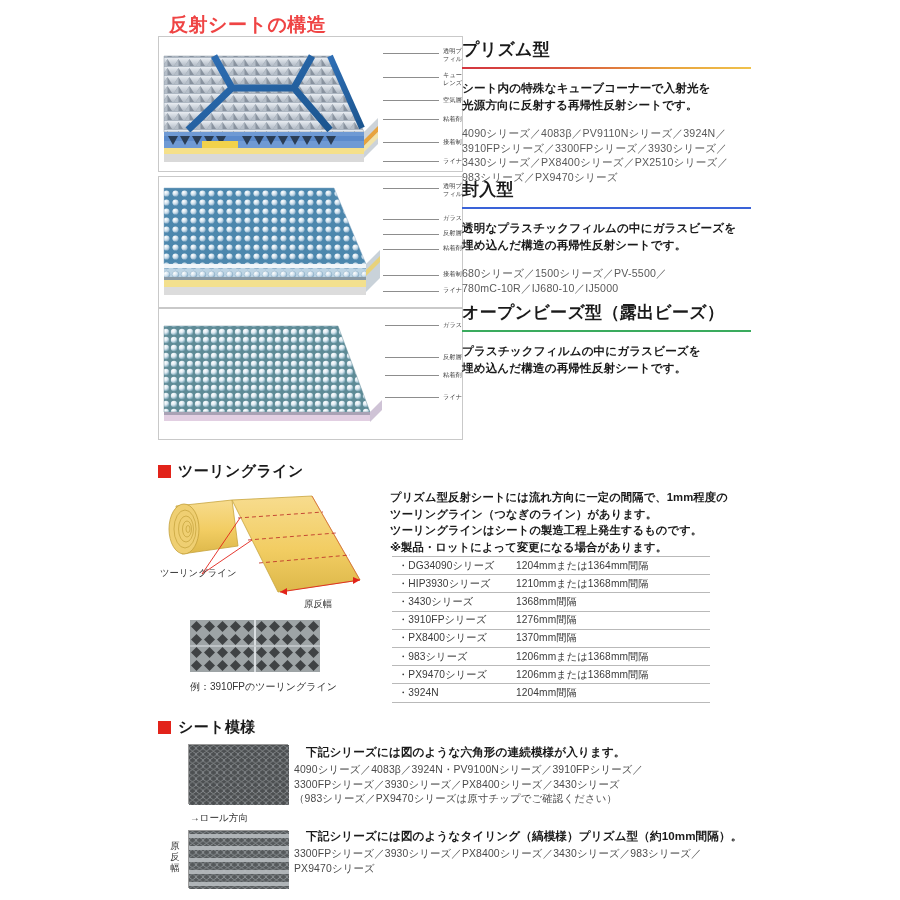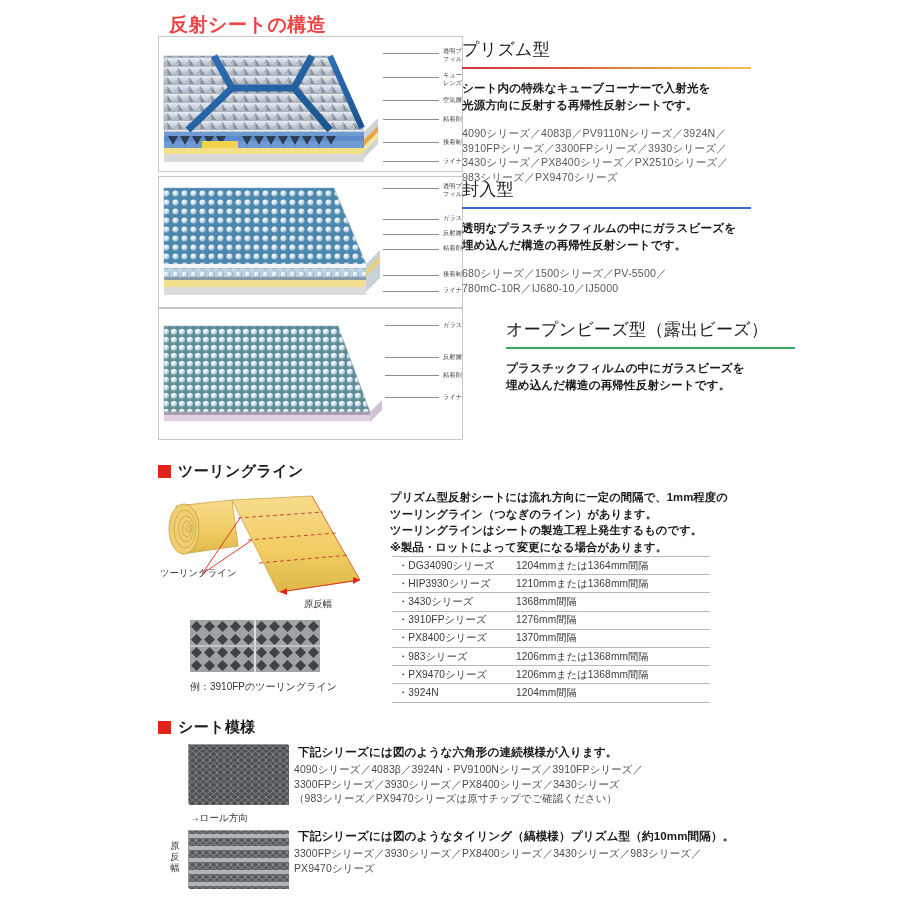--- a/index.html
+++ b/index.html
@@ -62,24 +62,24 @@
     line-height: 8px;
     color: #3a3a3a;
     white-space: nowrap;
     letter-spacing: 0.1px;
   }
 
   
   .info-col { position: absolute; left: 462px; width: 430px; }
   .info-col.i1 { top: 38px; }
   .info-col.i2 { top: 178px; }
-  .info-col.i3 { top: 318px; padding-left: 44px; }
+  .info-col.i3 { top: 301px; }
 
   .info-head {
-    font-size: 17px; font-weight: normal;
+    font-size: 17px; font-weight: bold;
     color: #1a1a1a;
     letter-spacing: 0.3px;
     margin: 0 0 6px 0;
   }
   .rule { height: 2px; width: 289px; margin-bottom: 10px; }
   .rule.orange { background: linear-gradient(to right, #d4353f 0%, #d9553f 35%, #e8a33d 72%, #f0c24c 100%); }
   .rule.blue   { background: #3a63d8; }
   .rule.green  { background: #3aab5e; }
 
   .info-desc {
@@ -155,21 +155,21 @@
   }
   #hex-text { position: absolute; left: 294px; top: 744px; width: 600px; }
   #tile-swatch {
     position: absolute; left: 188px; top: 830px;
     width: 100px; height: 58px; border: 1px solid #9a9a9a;
   }
   #tile-text { position: absolute; left: 294px; top: 828px; width: 600px; }
 
   .pat-head {
     font-size: 11.6px; font-weight: bold; color: #1a1a1a;
-    line-height: 16px; margin: 0 0 3px 4px; letter-spacing: 0.1px;
+    line-height: 16px; margin: 0 0 3px 12px; letter-spacing: 0.1px;
   }
   .pat-body {
     font-size: 10.4px; color: #4a4a4a; line-height: 14.5px;
     margin: 0; letter-spacing: 0.15px;
   }
   #roll-dir {
     position: absolute; left: 190px; top: 812px;
     font-size: 9.6px; color: #333; white-space: nowrap;
   }
   #orig-width-lbl {

